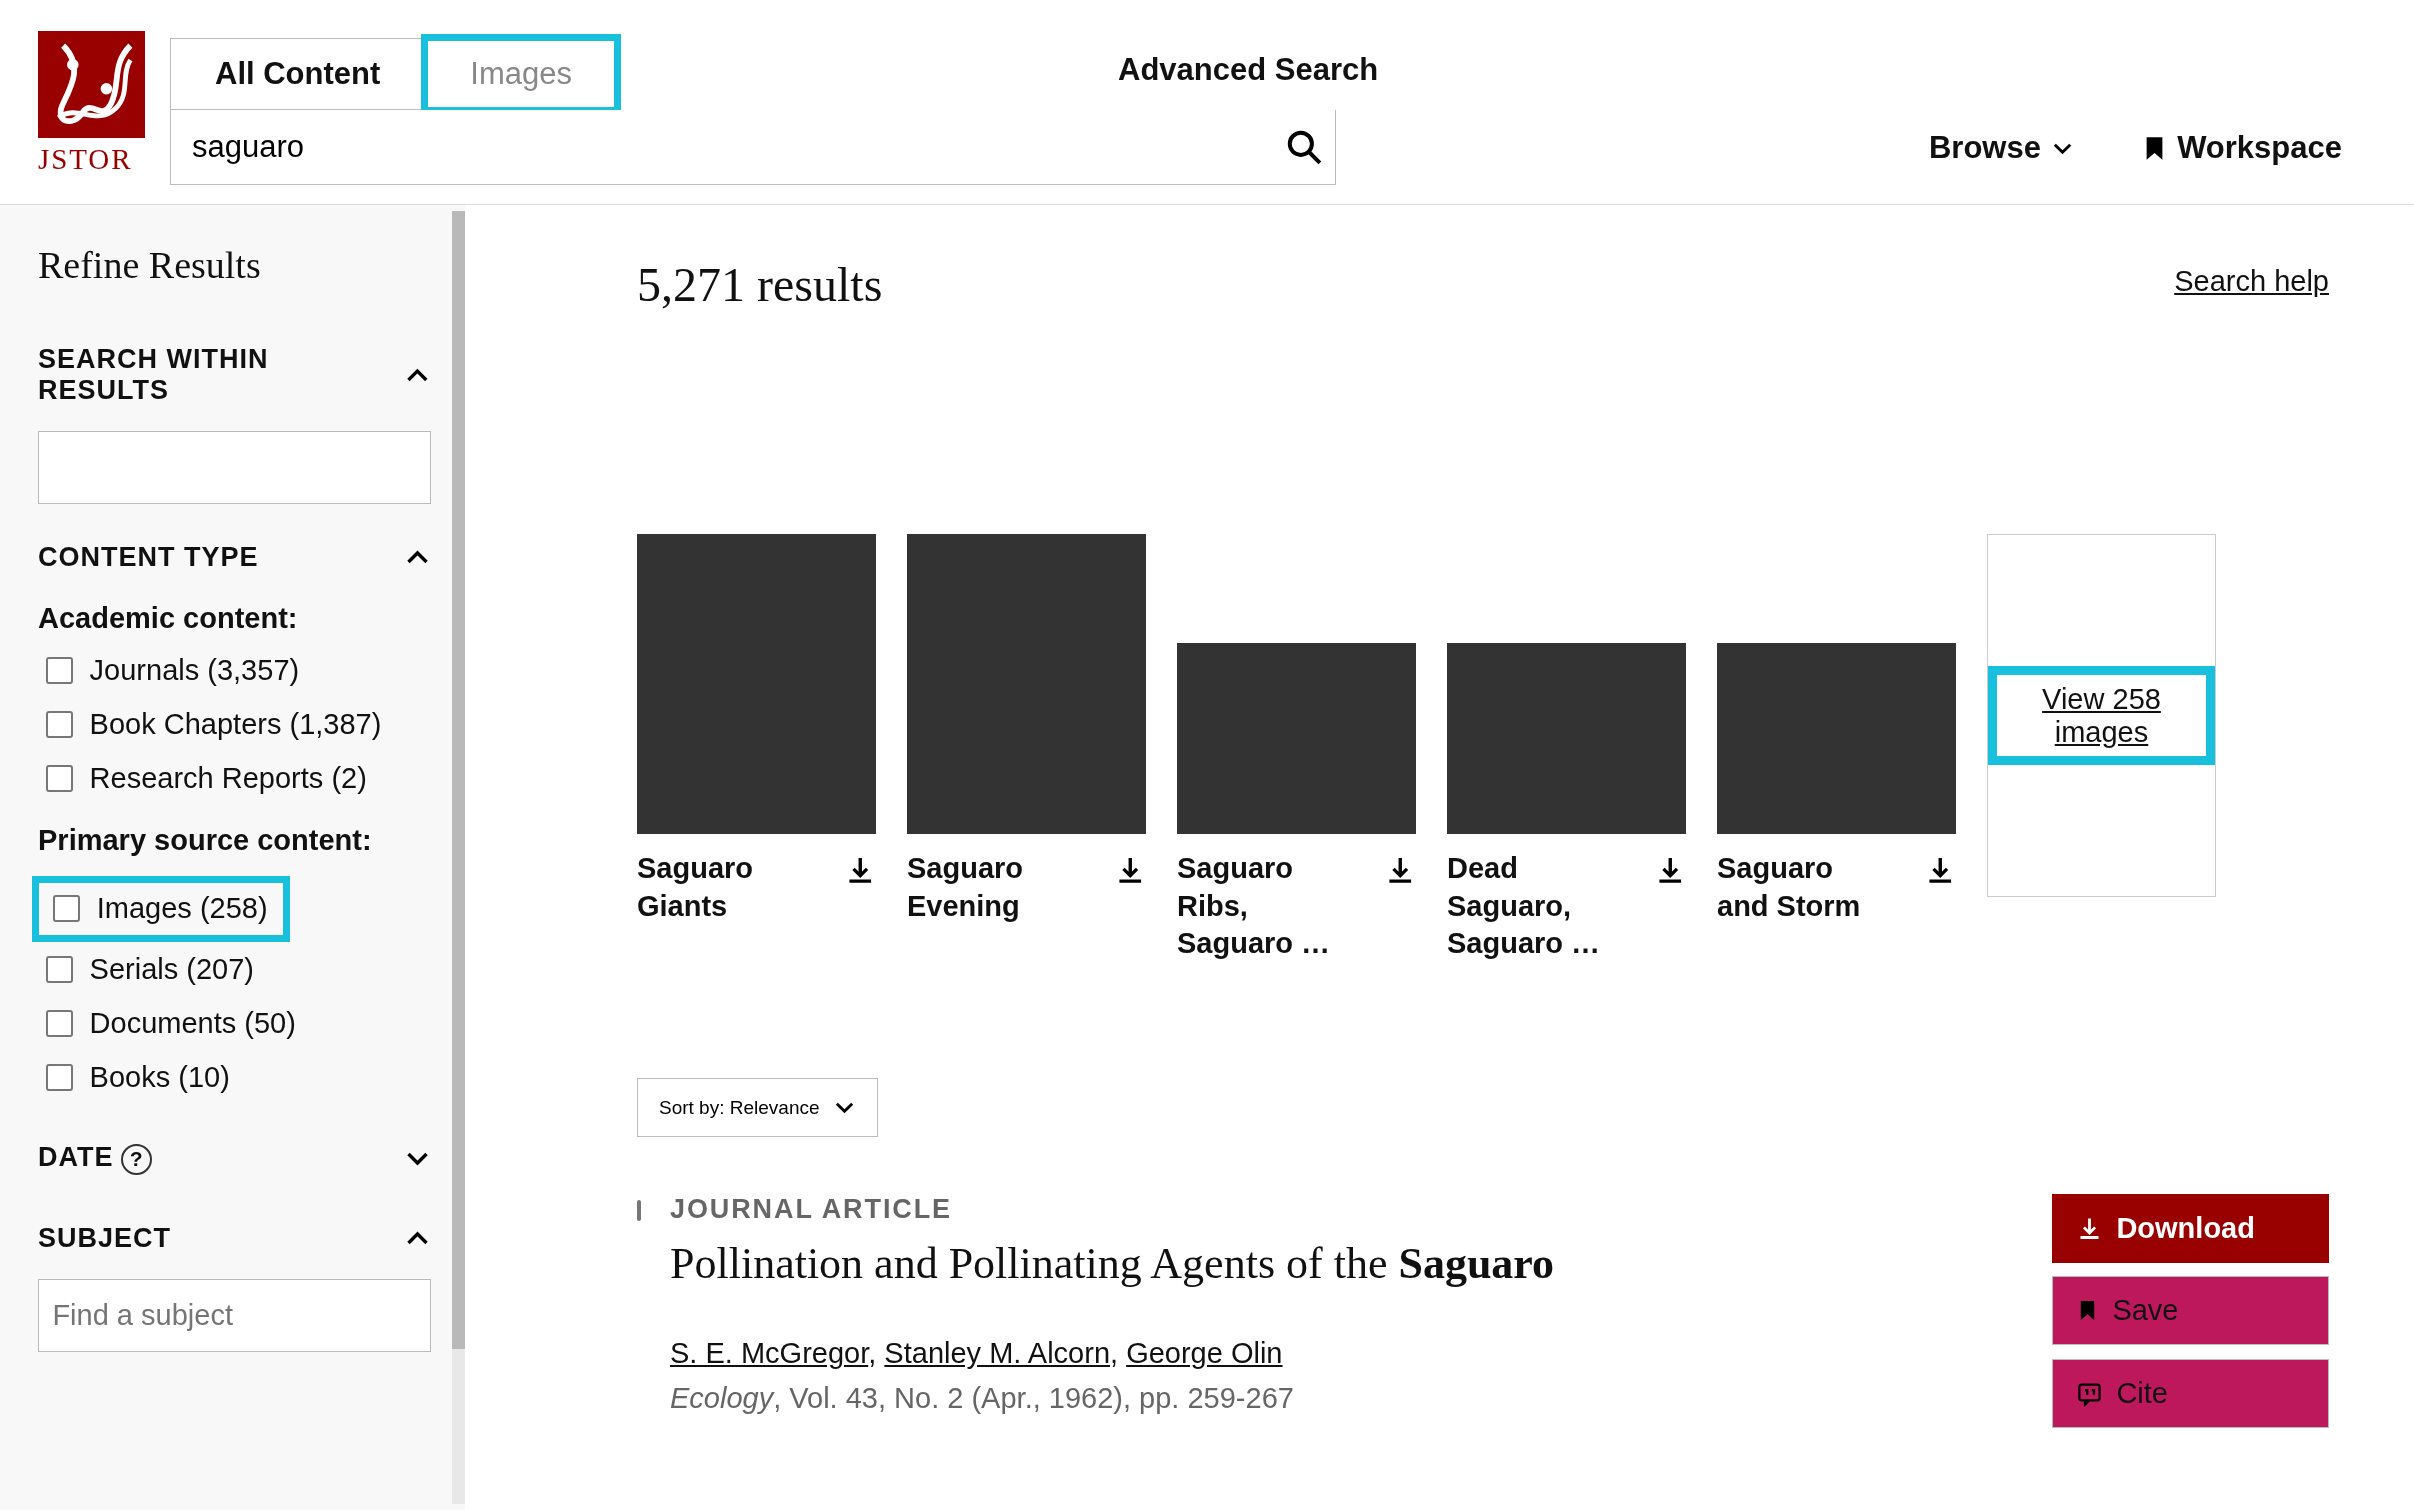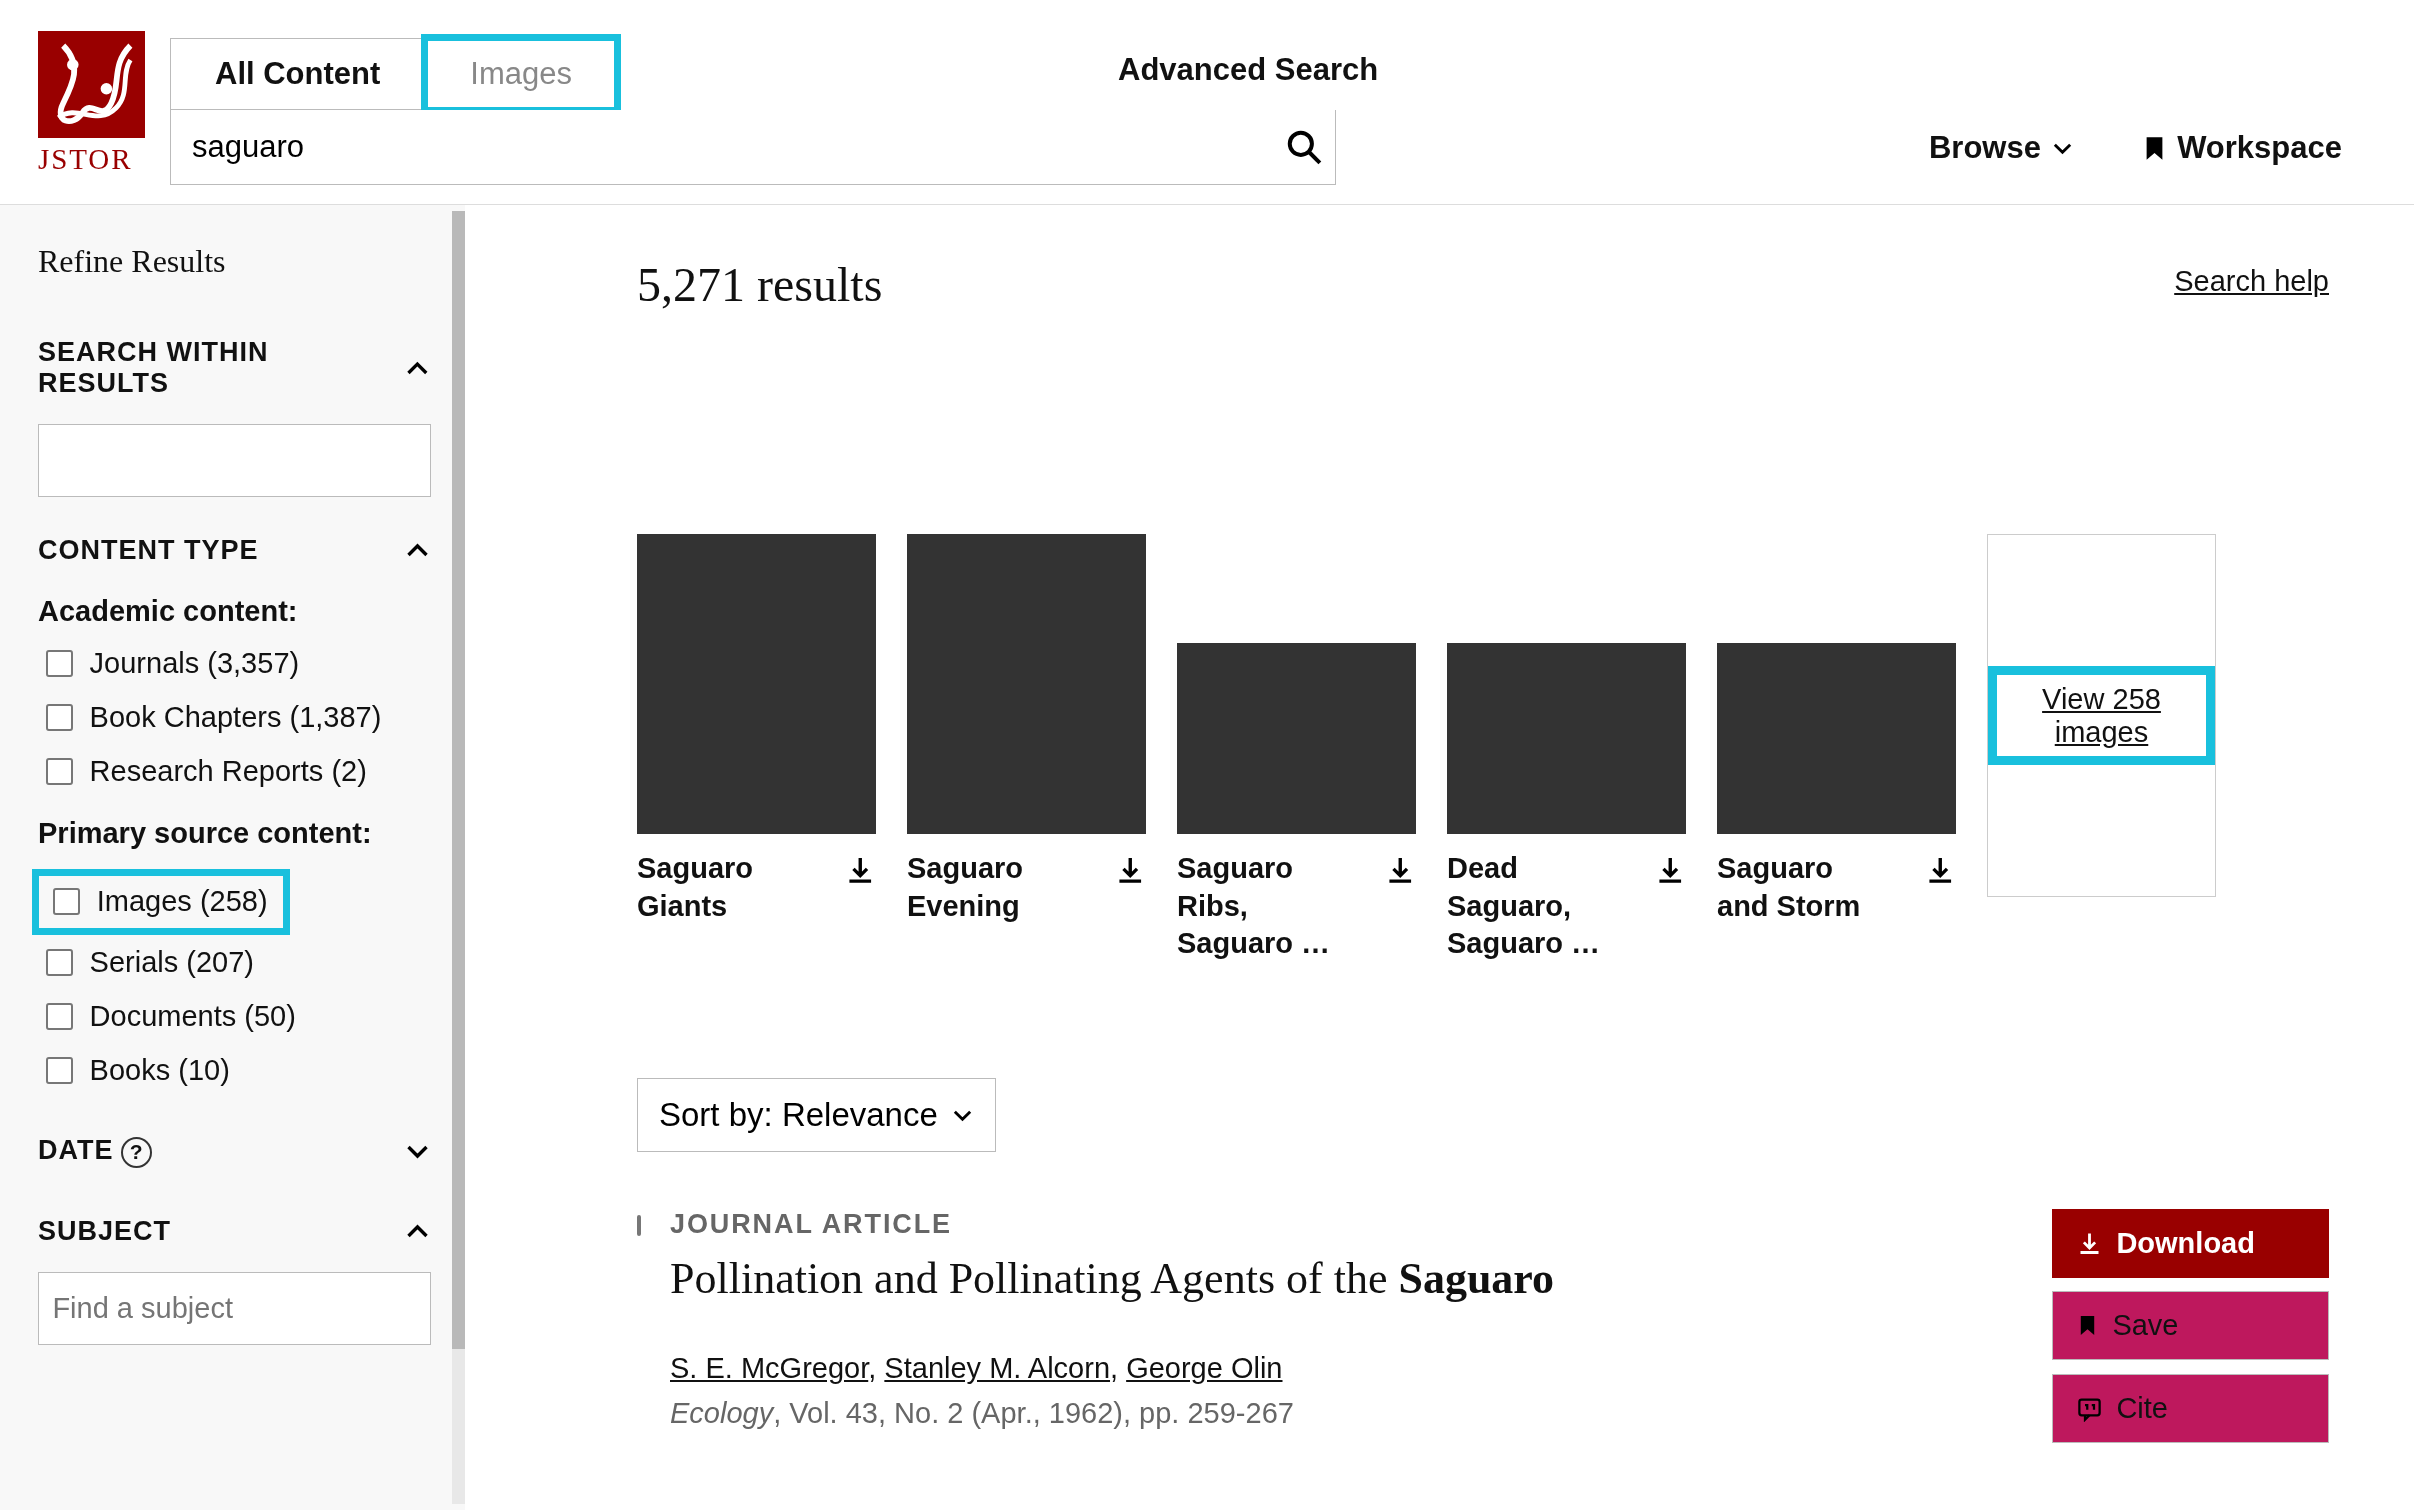--- a/index.html
+++ b/index.html
@@ -27,21 +27,21 @@
   
   .hl-cyan { outline: 7.6px solid #19c0dd; outline-offset: -3.8px; }
   .hl-cyan-box { border: 9.6px solid #19c0dd; padding: 7.6px 15.3px; }
 
   
   .body { display:flex; height: calc(1510px - 205px); }
   .sidebar { width: 465px; background:#f8f8f8; padding: 38px 34px 38px 38px; overflow:auto; position:relative; }
   .sidebar-scrollbar { position:absolute; right:0; top:5.7px; width:13.4px; height:calc(100% - 11.5px); background:#e8e8e8; }
   .sidebar-scrollbar .thumb { background:#b9b9b9; width:100%; height:88%; }
 
-  .refine-title { font-family: Georgia, serif; font-size: 32px; margin-bottom: 57px; }
+  .refine-title { font-family: Georgia, serif; font-size: 38px; margin-bottom: 57px; }
   .section-head { display:flex; justify-content:space-between; align-items:center; font-size: 27px; letter-spacing:1px; text-transform:uppercase; font-weight:700; margin: 17px 0 25px 0; }
   .search-within { display:flex; border:1px solid #bbb; background:#fff; height:73px; align-items:center; padding:0 11.5px; margin-bottom:38px; }
   .search-within input { flex:1; border:none; outline:none; font-size:29px; }
   .subheader { font-weight:700; font-size:29px; margin: 29px 0 19px 0; }
   .chk-row { display:flex; align-items:center; gap:17px; font-size:29px; margin: 11.5px 0 21px 7.6px; }
   .chk-box { width:27px; height:27px; border:2.9px solid #777; border-radius:2.9px; background:#fff; }
   .hl-wrap { display:inline-block; border: 7.6px solid #19c0dd; padding:3.8px 15.3px 3.8px 0; margin-left:-5.7px; }
   .chev-svg { width:27px; height:27px; }
   .help-circ { display:inline-flex; width:31px; height:31px; border:2.9px solid #333; border-radius:50%; align-items:center; justify-content:center; font-size:21px; margin-left:7.6px; }
   .find-subject { display:flex; border:1px solid #bbb; background:#fff; height:73px; align-items:center; padding:0 13.4px; margin-top:19px; }
@@ -59,21 +59,21 @@
   .img-card.h314 .img { height:300px; }
   .img-card.h200 .img { height:191px; margin-top:109px; }
   .img-label-row { display:flex; align-items:flex-start; justify-content:space-between; margin-top:16px; }
   .img-label { font-size:29px; font-weight:600; max-width:172px; line-height:1.3; }
   .dl-icon { margin-top:3.8px; }
   .view-more { width:229px; height:363px; border:1px solid #ccc; display:flex; align-items:center; justify-content:center; }
   .view-more-inner { text-align:center; }
   .view-more a { text-decoration:underline; font-size:29px; }
 
   .sort-bar { margin-top: 115px; }
-  .sort-btn { border:1px solid #bbb; background:#fff; padding:17px 21px; font-size:33px; display:inline-flex; align-items:center; gap:13.4px; }
+  .sort-btn { border:1px solid #bbb; background:#fff; padding:17px 21px; font-size:19px; display:inline-flex; align-items:center; gap:13.4px; }
 
   .result-item { display:flex; margin-top:57px; }
   .result-chk { margin-right:29px; margin-top:7.6px; }
   .result-body { flex:1; }
   .result-type { font-size:27px; letter-spacing:1.9px; color:#666; font-weight:700; }
   .result-title { font-family: Georgia, serif; font-size:44px; margin-top:13.4px; }
   .result-title .bold { font-weight:700; }
   .authors { margin-top:48px; font-size:29px; }
   .authors a { text-decoration:underline; color:#111; }
   .meta { font-size:29px; color:#666; margin-top:11.5px; }

